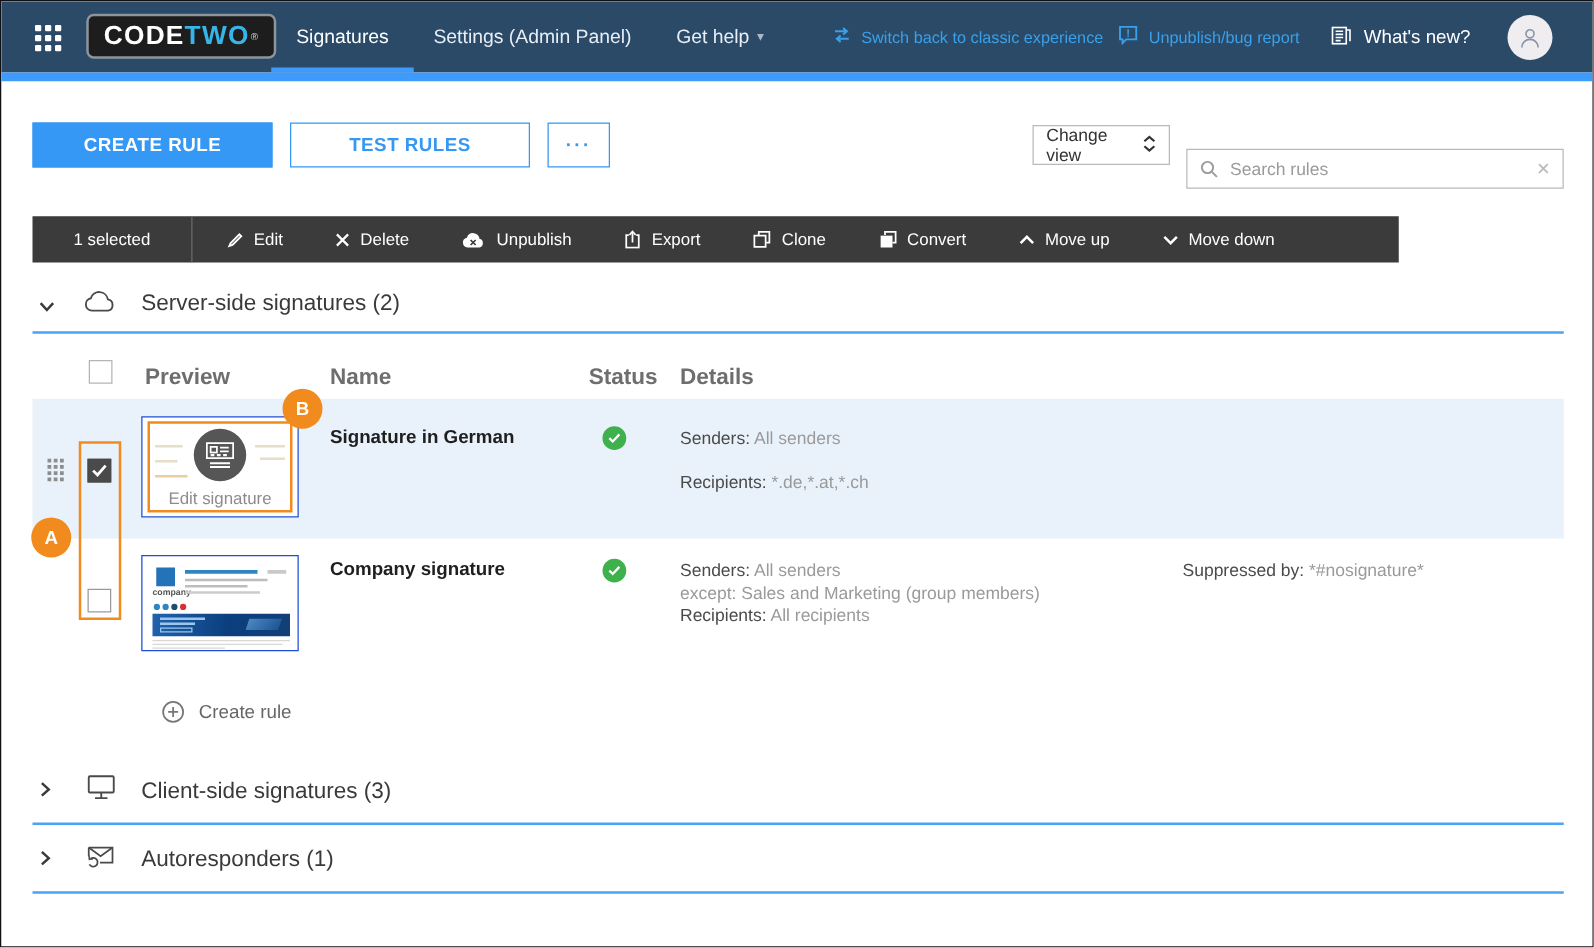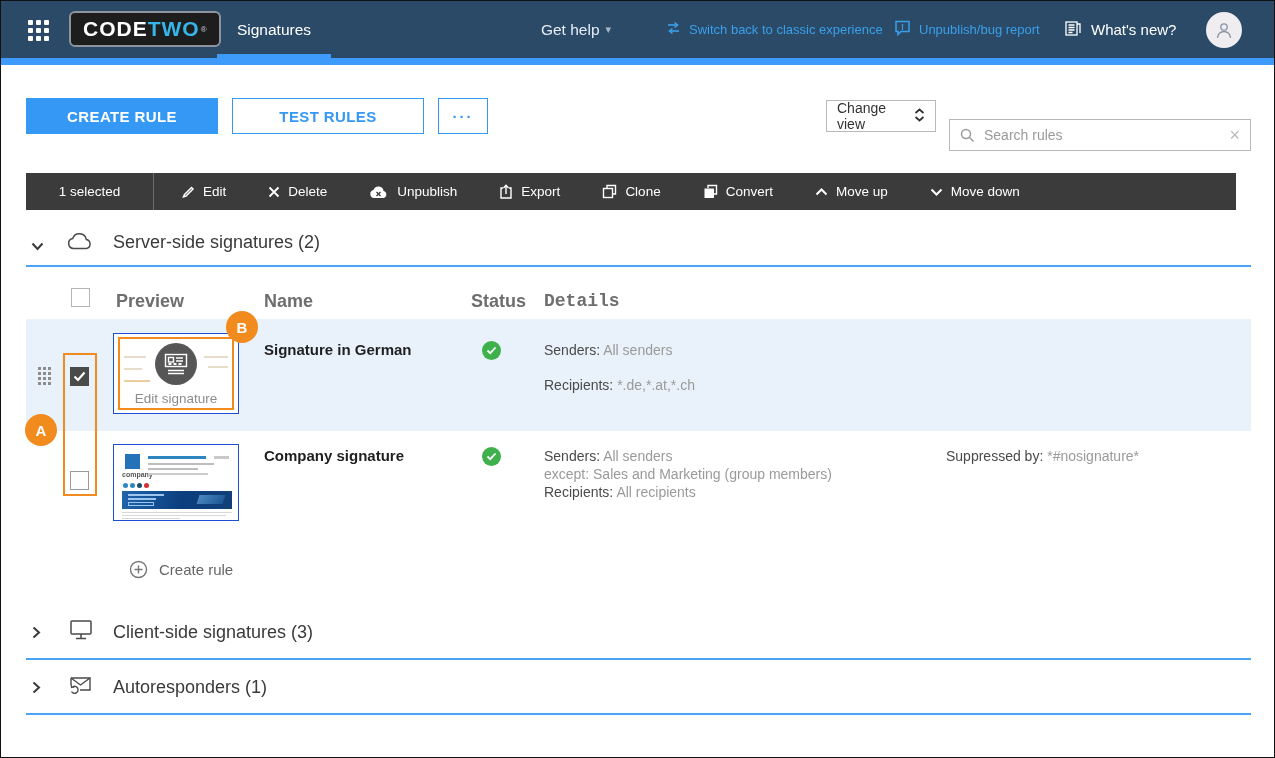--- a/index.html
+++ b/index.html
@@ -35,21 +35,21 @@
   .btn-primary { background:#3598f4; color:#fff; border:1px solid #3598f4; }
   .btn-outline { background:#fff; color:#3598f4; border:1px solid #3598f4; }
   .ctrl { position:absolute; height:32px; border:1px solid #b9b9b9; background:#fff;
           display:flex; align-items:center; font-size:14px; color:#333; }
   .search-input { border:none; outline:none; flex:1; font-size:14px; color:#333;
                   font-family:inherit; background:transparent; }
   .search-input::placeholder { color:#9a9a9a; }
   .clear-x { color:#b9b9b9; font-size:18px; padding:0 10px; cursor:pointer; }
 
   
-  .toolbar { position:absolute; left:25px; top:172px; width:1210px; height:37px; background:#3b3b3b;
+  .toolbar { position:absolute; left:25px; top:172px; width:1093px; height:37px; background:#3b3b3b;
              display:flex; align-items:center; color:#fff; font-size:13.5px; }
   .tb-sel { width:127px; text-align:center; }
   .tb-div { width:1px; height:37px; background:#6b6b6b; }
   .tb-item { display:flex; align-items:center; gap:8px; margin-left:42px; cursor:pointer; white-space:nowrap; }
   .tb-item svg { display:block; }
 
   
   .sec-title { position:absolute; font-size:18px; color:#3a3a3a; }
   .sec-line { position:absolute; left:25px; width:1225px; height:2px; background:#4aa3f5; }
 
@@ -109,20 +109,23 @@
     <div class="abs logo" style="left:68px; top:10px;">
       <span class="code">CODE</span>
         <span class="two">TWO</span>
         <span class="reg">®</span>
     </div>
 
     <div class="navtab active" style="left:216px; width:114px;">
       <span>Signatures</span>
       <div class="underline"></div>
     </div>
+    <div class="navtab" style="left:340px; width:170px;">
+      <span>Settings (Admin Panel)</span>
+    </div>
     <div class="navtab" style="left:530px; width:90px;">
       <span>Get help</span>
       <span class="chev-sm">▾</span>
     </div>
 
     <div class="navlink" style="left:665px;">
       <span>
         <svg width="15" height="14" viewBox="0 0 15 14">
             <g stroke="#3aa0e9" stroke-width="1.6" fill="none">
               <path d="M2 4 h9"></path>
@@ -295,21 +298,21 @@
         <path d="M6.5 16.5 a5 5 0 0 1 -.8-9.9 A7 7 0 0 1 19.3 7.5 A4.6 4.6 0 0 1 19.5 16.5 Z" fill="none" stroke="#4a4a4a" stroke-width="1.5"></path>
       </svg>
   </span>
   <div class="sec-title" style="left:112px; top:231px;">Server-side signatures (2)</div>
   <div class="sec-line" style="top:264px;"></div>
 
   <div class="checkbox" style="left:70px; top:287px;"></div>
   <div class="th" style="left:115px; top:290px;">Preview</div>
   <div class="th" style="left:263px; top:290px;">Name</div>
   <div class="th" style="left:470px; top:290px;">Status</div>
-  <div class="th" style="left:543px; top:290px;font-family:Liberation Mono, monospace;">Details</div>
+  <div class="th" style="left:543px; top:290px;">Details</div>
 
   <div class="row-bg" style="top:318px; height:112px; background:#e9f2fa;"></div>
 
   <div class="abs drag-handle" style="left:37px; top:366px;">
     <span></span>
       <span></span>
       <span></span>
       <span></span>
       <span></span>
       <span></span>

